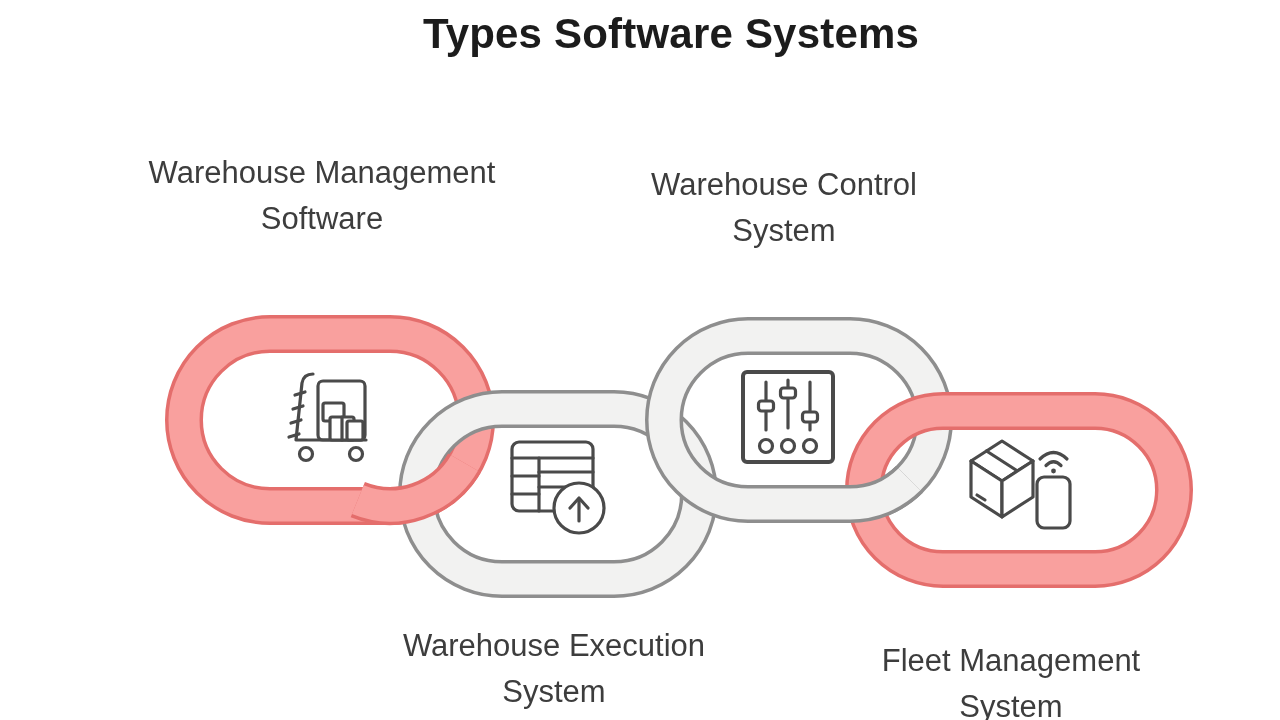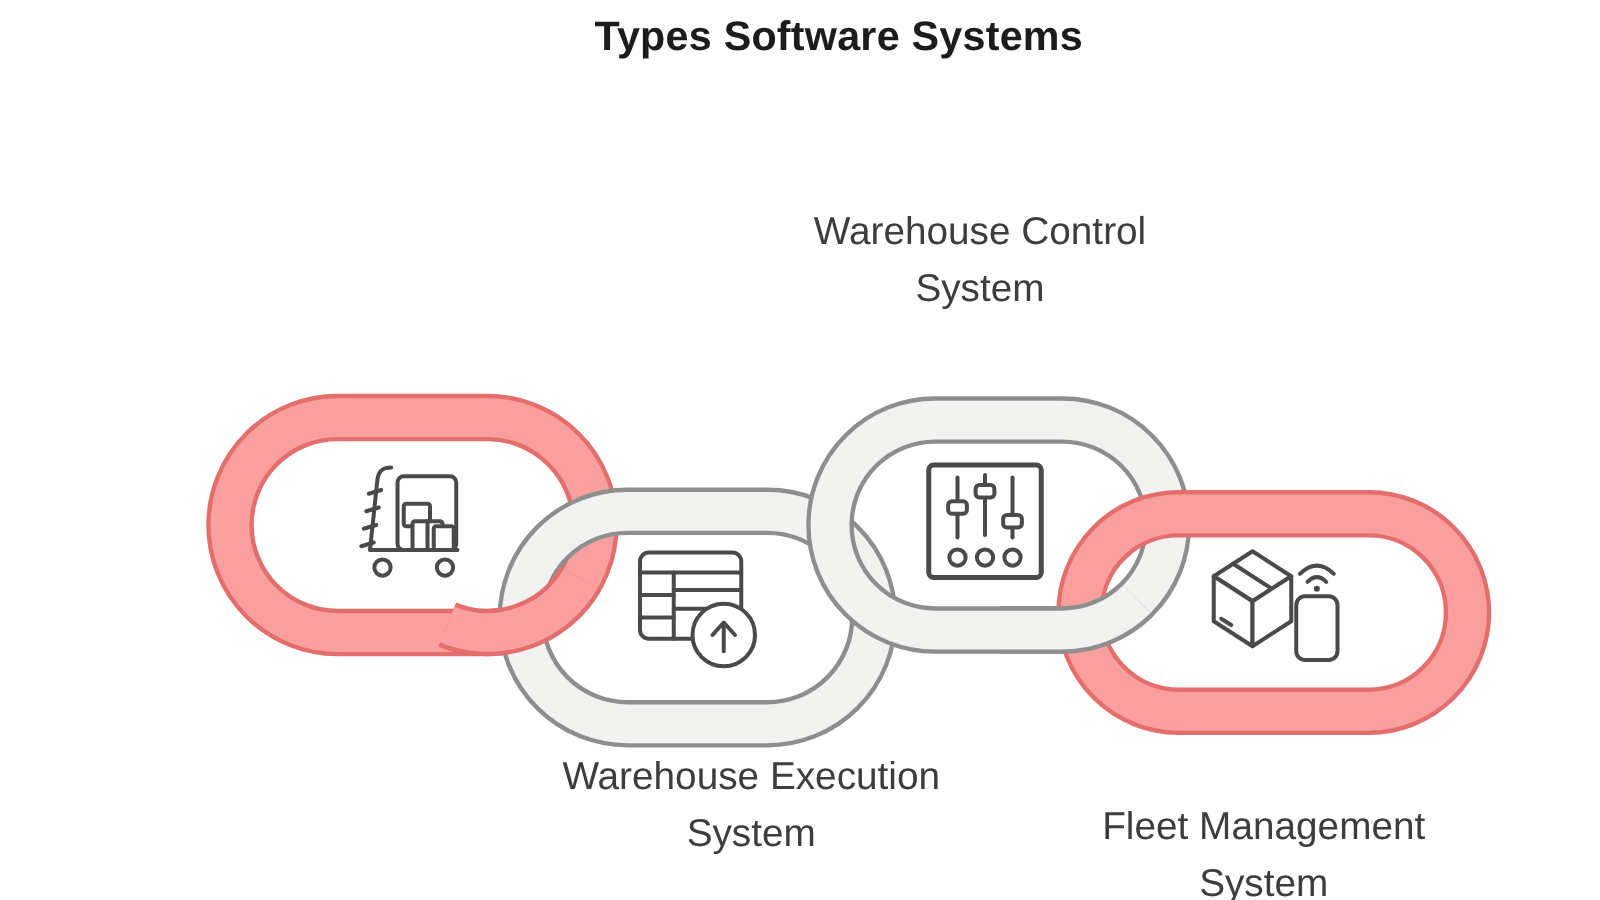--- a/index.html
+++ b/index.html
@@ -3,31 +3,31 @@
 <meta charset="utf-8">
 <style>
   html,body{margin:0;padding:0;background:#ffffff;}
   body{
     width:1280px;height:720px;overflow:hidden;position:relative;
     font-family:"Liberation Sans", sans-serif;
   }
   .stage{position:absolute;inset:0;background:var(--background,#fff);}
   .title{
     position:absolute;left:671px;top:10px;transform:translateX(-50%);
-    font-size:33px;font-weight:700;color:var(--title-text,#1c1c1c);
+    font-size:42px;font-weight:700;color:var(--title-text,#1c1c1c);
     white-space:nowrap;letter-spacing:0.2px;
   }
   .node-label{
     position:absolute;transform:translateX(-50%);
     font-size:31px;font-weight:400;color:var(--label-text,#3d3d3d);
     text-align:center;line-height:1.48;white-space:pre-line;
   }
   .lbl-wms{left:322px;top:150px;}
   .lbl-wcs{left:784px;top:162px;text-align:center;}
-  .lbl-wes{left:554px;top:598px;margin-left:47px;}
+  .lbl-wes{left:554px;top:623px;}
   .lbl-fms{left:1011px;top:638px;}
   svg{position:absolute;left:0;top:0;}
   
   .band{fill:none;stroke-linecap:butt;}
   .edge-red {stroke:var(--red-edge,#E46E6C);stroke-width:38;}
   .fill-red {stroke:var(--red-fill,#F9A09E);stroke-width:31;}
   .edge-gray{stroke:var(--gray-edge,#8E8E8E);stroke-width:38;}
   .fill-gray{stroke:var(--gray-fill,#F2F2F1);stroke-width:31;}
   
   .ic{fill:none;stroke:var(--icon-stroke,#4A4A4A);stroke-width:3.2;
@@ -36,20 +36,22 @@
   .ic-bold{stroke-width:4;}
   .ic-dot{fill:var(--icon-stroke,#4A4A4A);stroke:none;}
 </style>
 </head>
 <body>
 
 <div class="stage">
 
   <div class="title">Types Software Systems</div>
 
+  <div class="node-label lbl-wms">Warehouse Management
+Software</div>
   <div class="node-label lbl-wcs">Warehouse Control
 System</div>
   <div class="node-label lbl-wes">Warehouse Execution
 System</div>
   <div class="node-label lbl-fms">Fleet Management
 System</div>
 
   <svg width="1280" height="720" viewBox="0 0 1280 720">
 
     <g>

